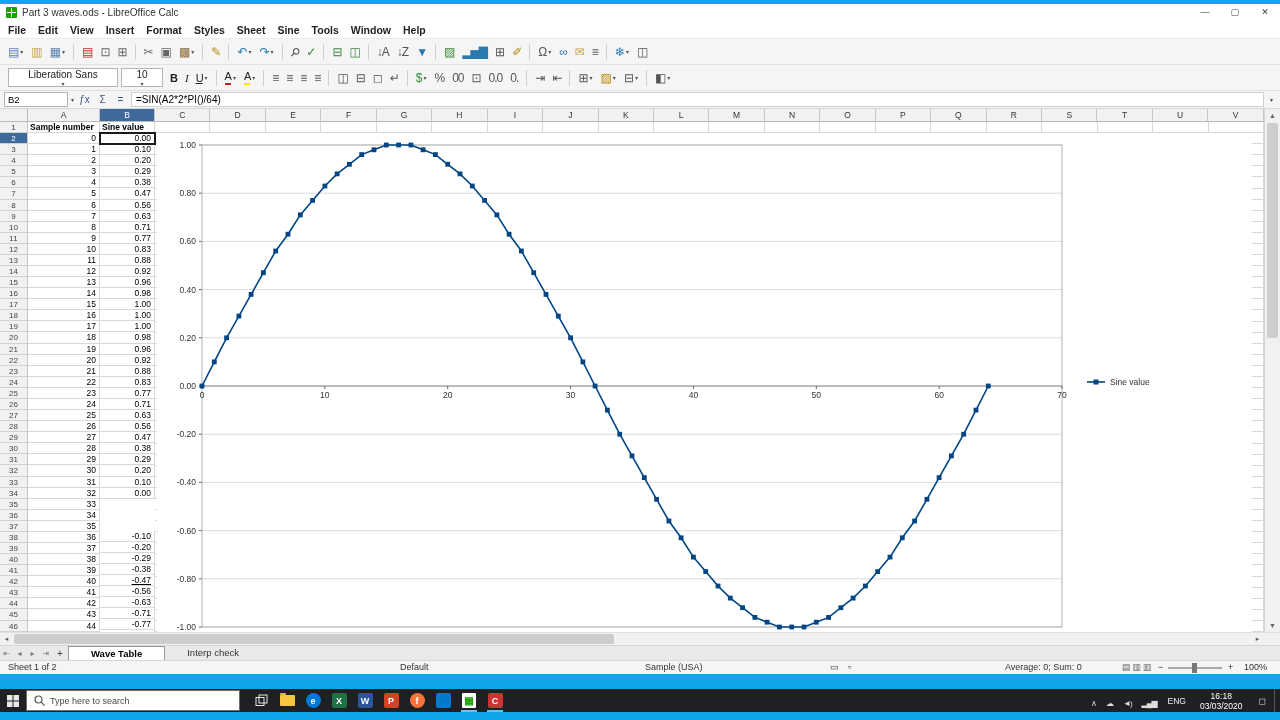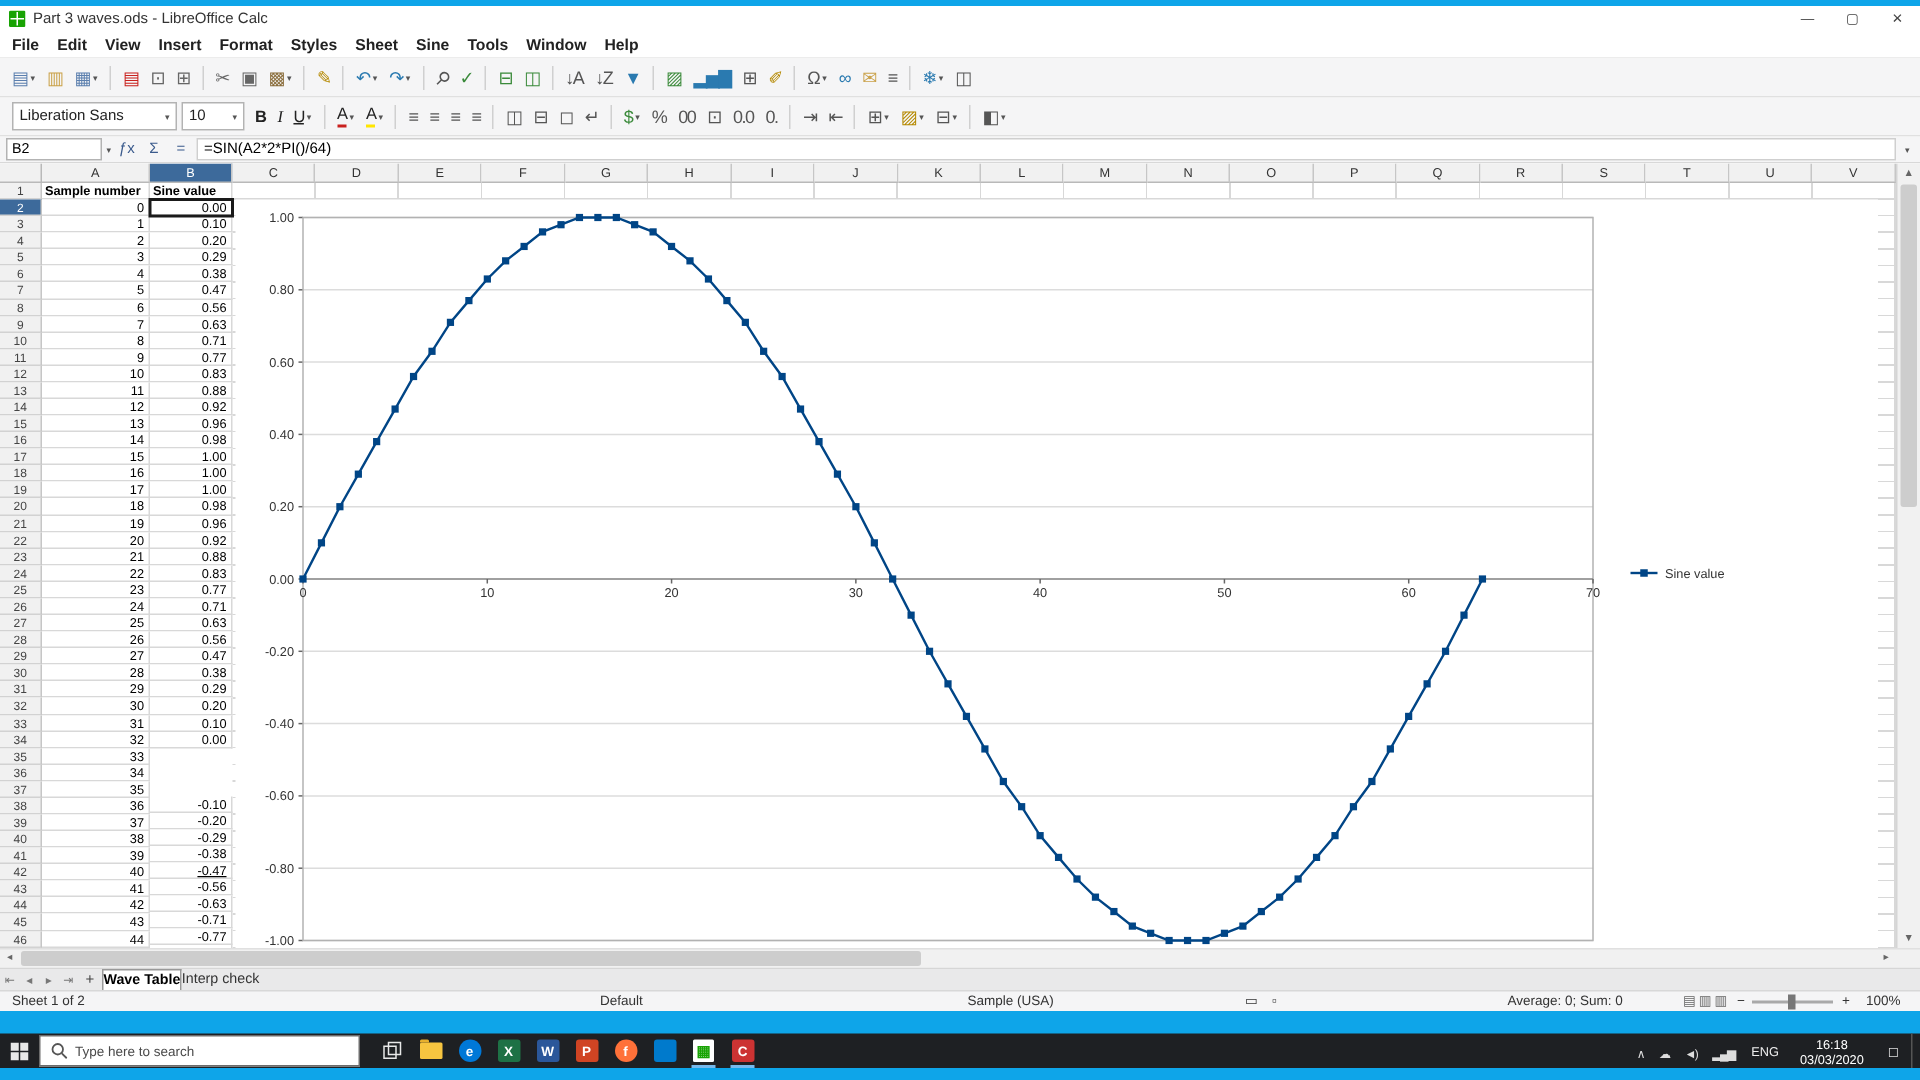--- a/index.html
+++ b/index.html
@@ -25,21 +25,21 @@
   .tb-btn{height:20px;display:flex;align-items:center;padding:0 3px;margin:0 1px;border-radius:2px;}
   .tb-glyph{font-size:12px;line-height:20px;letter-spacing:-1px;}
   .tb-glyph.rot45{transform:rotate(45deg);display:inline-block;}
   .tb-glyph.bold{font-weight:bold;font-size:11px;color:#222;}
   .tb-glyph.italic{font-style:italic;font-family:"Liberation Serif",serif;font-size:11px;color:#222;}
   .tb-glyph.underline{text-decoration:underline;font-size:11px;color:#222;}
   .tb-glyph.fc-red{font-size:11px;color:#222;border-bottom:2px solid #c9211e;line-height:13px;}
   .tb-glyph.fc-yellow{font-size:11px;color:#222;border-bottom:2px solid #ffe600;line-height:13px;}
   .tb-dd{font-size:6px;color:#555;margin-left:2px;}
   .tb-sep{width:1px;height:16px;background:#d0d0d0;margin:0 4px;}
-  .combo{height:17px;background:#fff;border:1px solid #b3b3b3;display:flex;align-items:center;font-size:10px;color:#222;padding:0 4px;margin-right:3px;}
+  .combo{height:17px;background:#fff;border:1px solid #b3b3b3;display:flex;align-items:center;font-size:10px;color:#222;padding:0 4px;margin-right:3px;flex-direction:column;}
   .font-name-combo{width:100px;justify-content:space-between;margin-left:4px;}
   .font-size-combo{width:32px;justify-content:space-between;}
   .cdd{font-size:6px;color:#555;}
 
   
   .formulabar{height:17px;display:flex;align-items:center;background:#f5f5f6;border-bottom:1px solid #d8d8d8;padding:0 4px;gap:3px;}
   .namebox{width:56px;height:13px;border:1px solid #b3b3b3;font-size:9.5px;padding:0 3px;font-family:inherit;color:#000;}
   .nb-dd{font-size:6px;color:#555;}
   .fb-icon{font-size:10px;color:#3a5a8c;width:15px;text-align:center;}
   .formula-input{flex:1;height:13px;border:1px solid #cfcfcf;font-size:10px;padding:0 4px;font-family:inherit;color:#000;background:#fff;}
@@ -68,21 +68,21 @@
   .vs-down{position:absolute;bottom:0;left:0;right:0;}
   .vs-thumb{position:absolute;top:14px;left:2px;right:2px;height:215px;background:#cdcdcd;border-radius:2px;}
 
   
   .hscroll{height:13px;background:#f1f1f1;position:relative;border-top:1px solid #e0e0e0;box-sizing:border-box;}
   .hs-btn{position:absolute;top:0;width:13px;height:12px;text-align:center;font-size:7px;color:#666;line-height:12px;}
   .hs-thumb{position:absolute;left:14px;top:1px;height:10px;width:600px;background:#cdcdcd;border-radius:2px;}
   .tabbar{height:15px;background:#e9e9ea;display:flex;align-items:center;font-size:9.5px;border-top:1px solid #d6d6d6;box-sizing:border-box;}
   .tab-nav{width:13px;text-align:center;color:#777;font-size:8px;}
   .tab-add{width:16px;color:#444;font-size:10px;text-align:center;}
-  .tab{padding:0 0;height:15px;line-height:14px;box-sizing:border-box;}
+  .tab{padding:0 22px;height:15px;line-height:14px;box-sizing:border-box;}
   .tab.active{background:#fff;font-weight:bold;border:1px solid #999;border-bottom:none;}
   .tab.inactive{color:#333;}
   .statusbar{height:14px;background:#f5f5f6;position:relative;font-size:9px;color:#333;border-top:1px solid #d8d8d8;box-sizing:border-box;}
   .sb{position:absolute;top:0;line-height:13px;white-space:nowrap;}
   .zoom-slider{position:absolute;top:6px;width:54px;height:2px;background:#a9a9a9;}
   .zoom-handle{position:absolute;left:24px;top:-4px;width:5px;height:10px;background:#777;}
 
   
   .taskbar{position:absolute;left:0;top:689px;width:1280px;height:23px;background:#1e2023;display:flex;align-items:center;}
   .start{width:26px;text-align:center;height:23px;display:flex;align-items:center;justify-content:center;}

